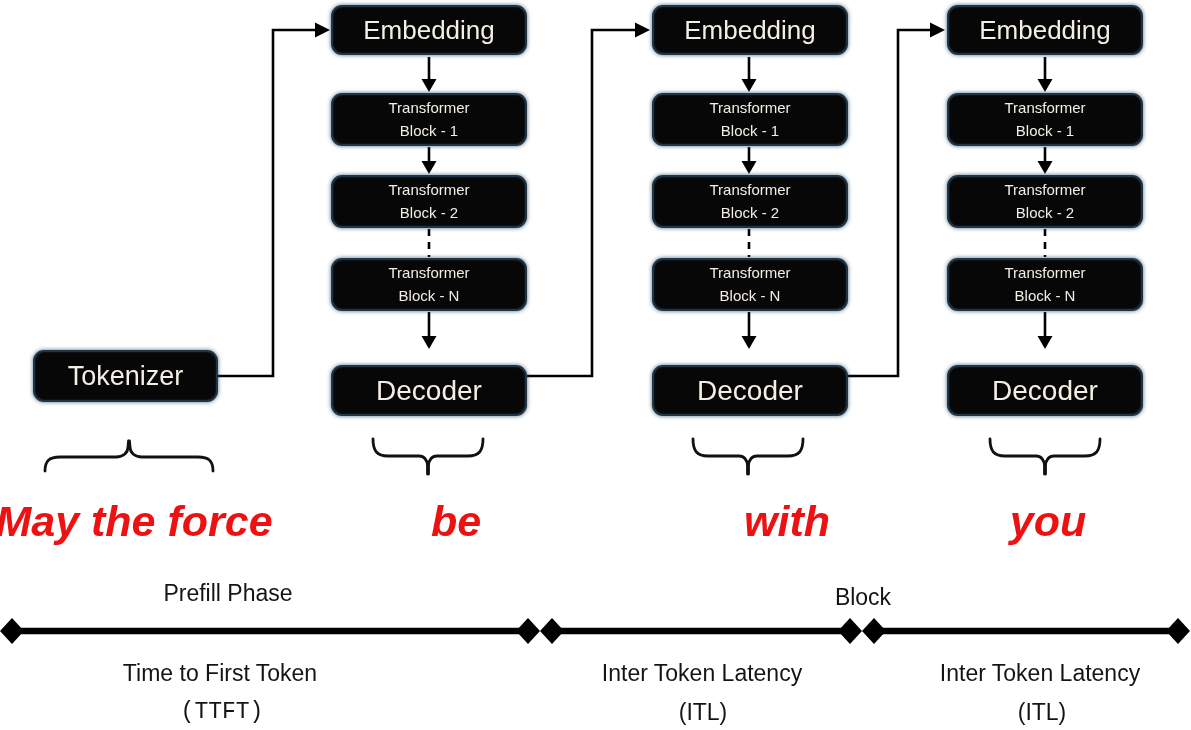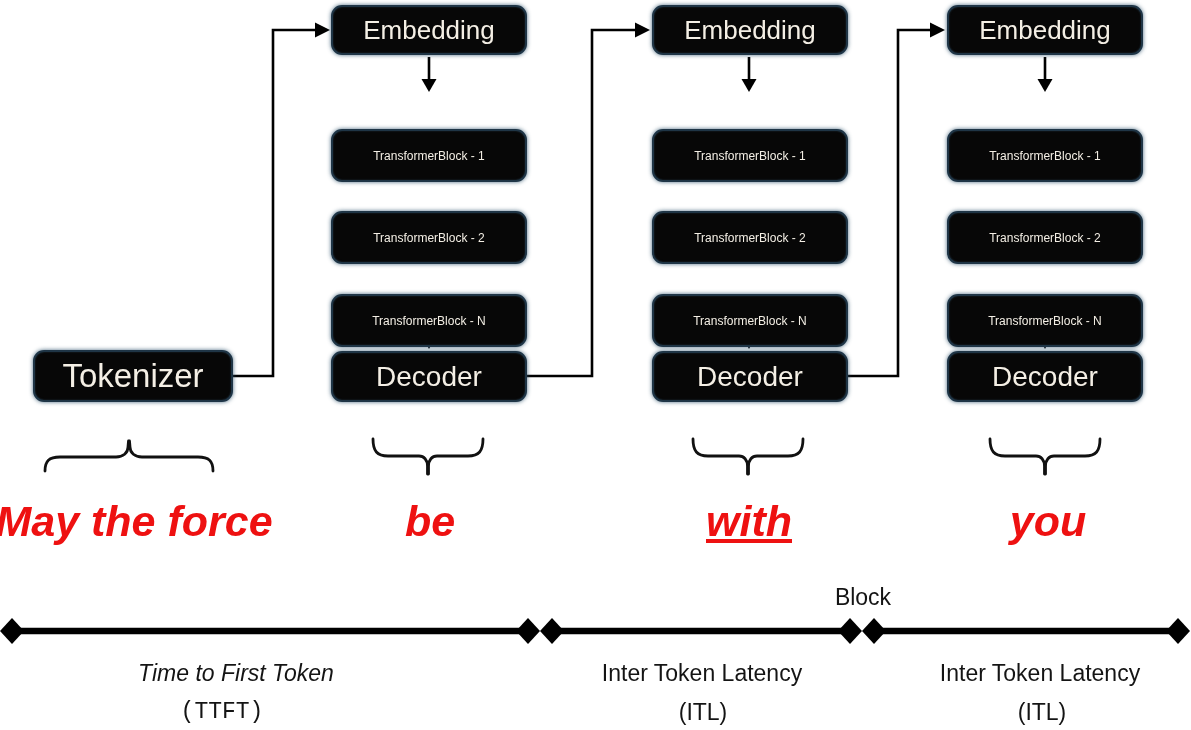--- a/index.html
+++ b/index.html
@@ -16,23 +16,23 @@
     text-align:center;white-space:nowrap;
   }
   .colw{width:196px;}
   .col1{left:331px;}
   .col2{left:652px;}
   .col3{left:947px;}
   .row-emb{top:5px;height:50px;font-size:26px;}
   .row-tb1{top:93px;height:53px;}
   .row-tb2{top:175px;height:53px;}
   .row-tbn{top:258px;height:53px;}
-  .row-dec{top:351px;height:51px;font-size:28px;}
-  .tb{flex-direction:row;font-size:12px;line-height:1.5;margin-top:36px;}
-  .tokenizer{left:33px;top:350px;width:200px;height:52px;font-size:33px;}
+  .row-dec{top:365px;height:51px;font-size:28px;}
+  .tb{flex-direction:column;font-size:15px;line-height:1.5;}
+  .tokenizer{left:33px;top:350px;width:185px;height:52px;font-size:27px;}
   .token{
     position:absolute;top:497px;transform:translateX(-50%);
     font-style:italic;font-weight:600;font-size:43px;color:#ee1111;white-space:nowrap;
   }
   .tl-label{
     position:absolute;transform:translateX(-50%);
     font-size:23px;color:#141414;white-space:nowrap;
   }
 </style>
 </head>
@@ -156,27 +156,28 @@
     <div>Transformer</div>
     <div>Block - 2</div>
   </div>
   <div class="node colw col3 tb row-tbn">
     <div>Transformer</div>
     <div>Block - N</div>
   </div>
   <div class="node colw col3 row-dec">Decoder</div>
 
   <div class="token" style="left:134px;">May the force</div>
-  <div class="token" style="left:430px;">be</div>
-  <div class="token" style="left:749px;text-decoration:underline;">with</div>
+  <div class="token" style="left:456px;">be</div>
+  <div class="token" style="left:787px;">with</div>
   <div class="token" style="left:1048px;">you</div>
 
+  <div class="tl-label" style="left:228px;top:580px;">Prefill Phase</div>
   <div class="tl-label" style="left:863px;top:584px;">Block</div>
 
-  <div class="tl-label" style="left:236px;top:660px;font-style:italic;">Time to First Token</div>
+  <div class="tl-label" style="left:220px;top:660px;">Time to First Token</div>
   <div class="tl-label" style="left:222px;top:699px;font-family:Liberation Mono, monospace;">(TTFT)</div>
 
   <div class="tl-label" style="left:702px;top:660px;">Inter Token Latency</div>
   <div class="tl-label" style="left:703px;top:699px;">(ITL)</div>
 
   <div class="tl-label" style="left:1040px;top:660px;">Inter Token Latency</div>
   <div class="tl-label" style="left:1042px;top:699px;">(ITL)</div>
 
 </div>
 

